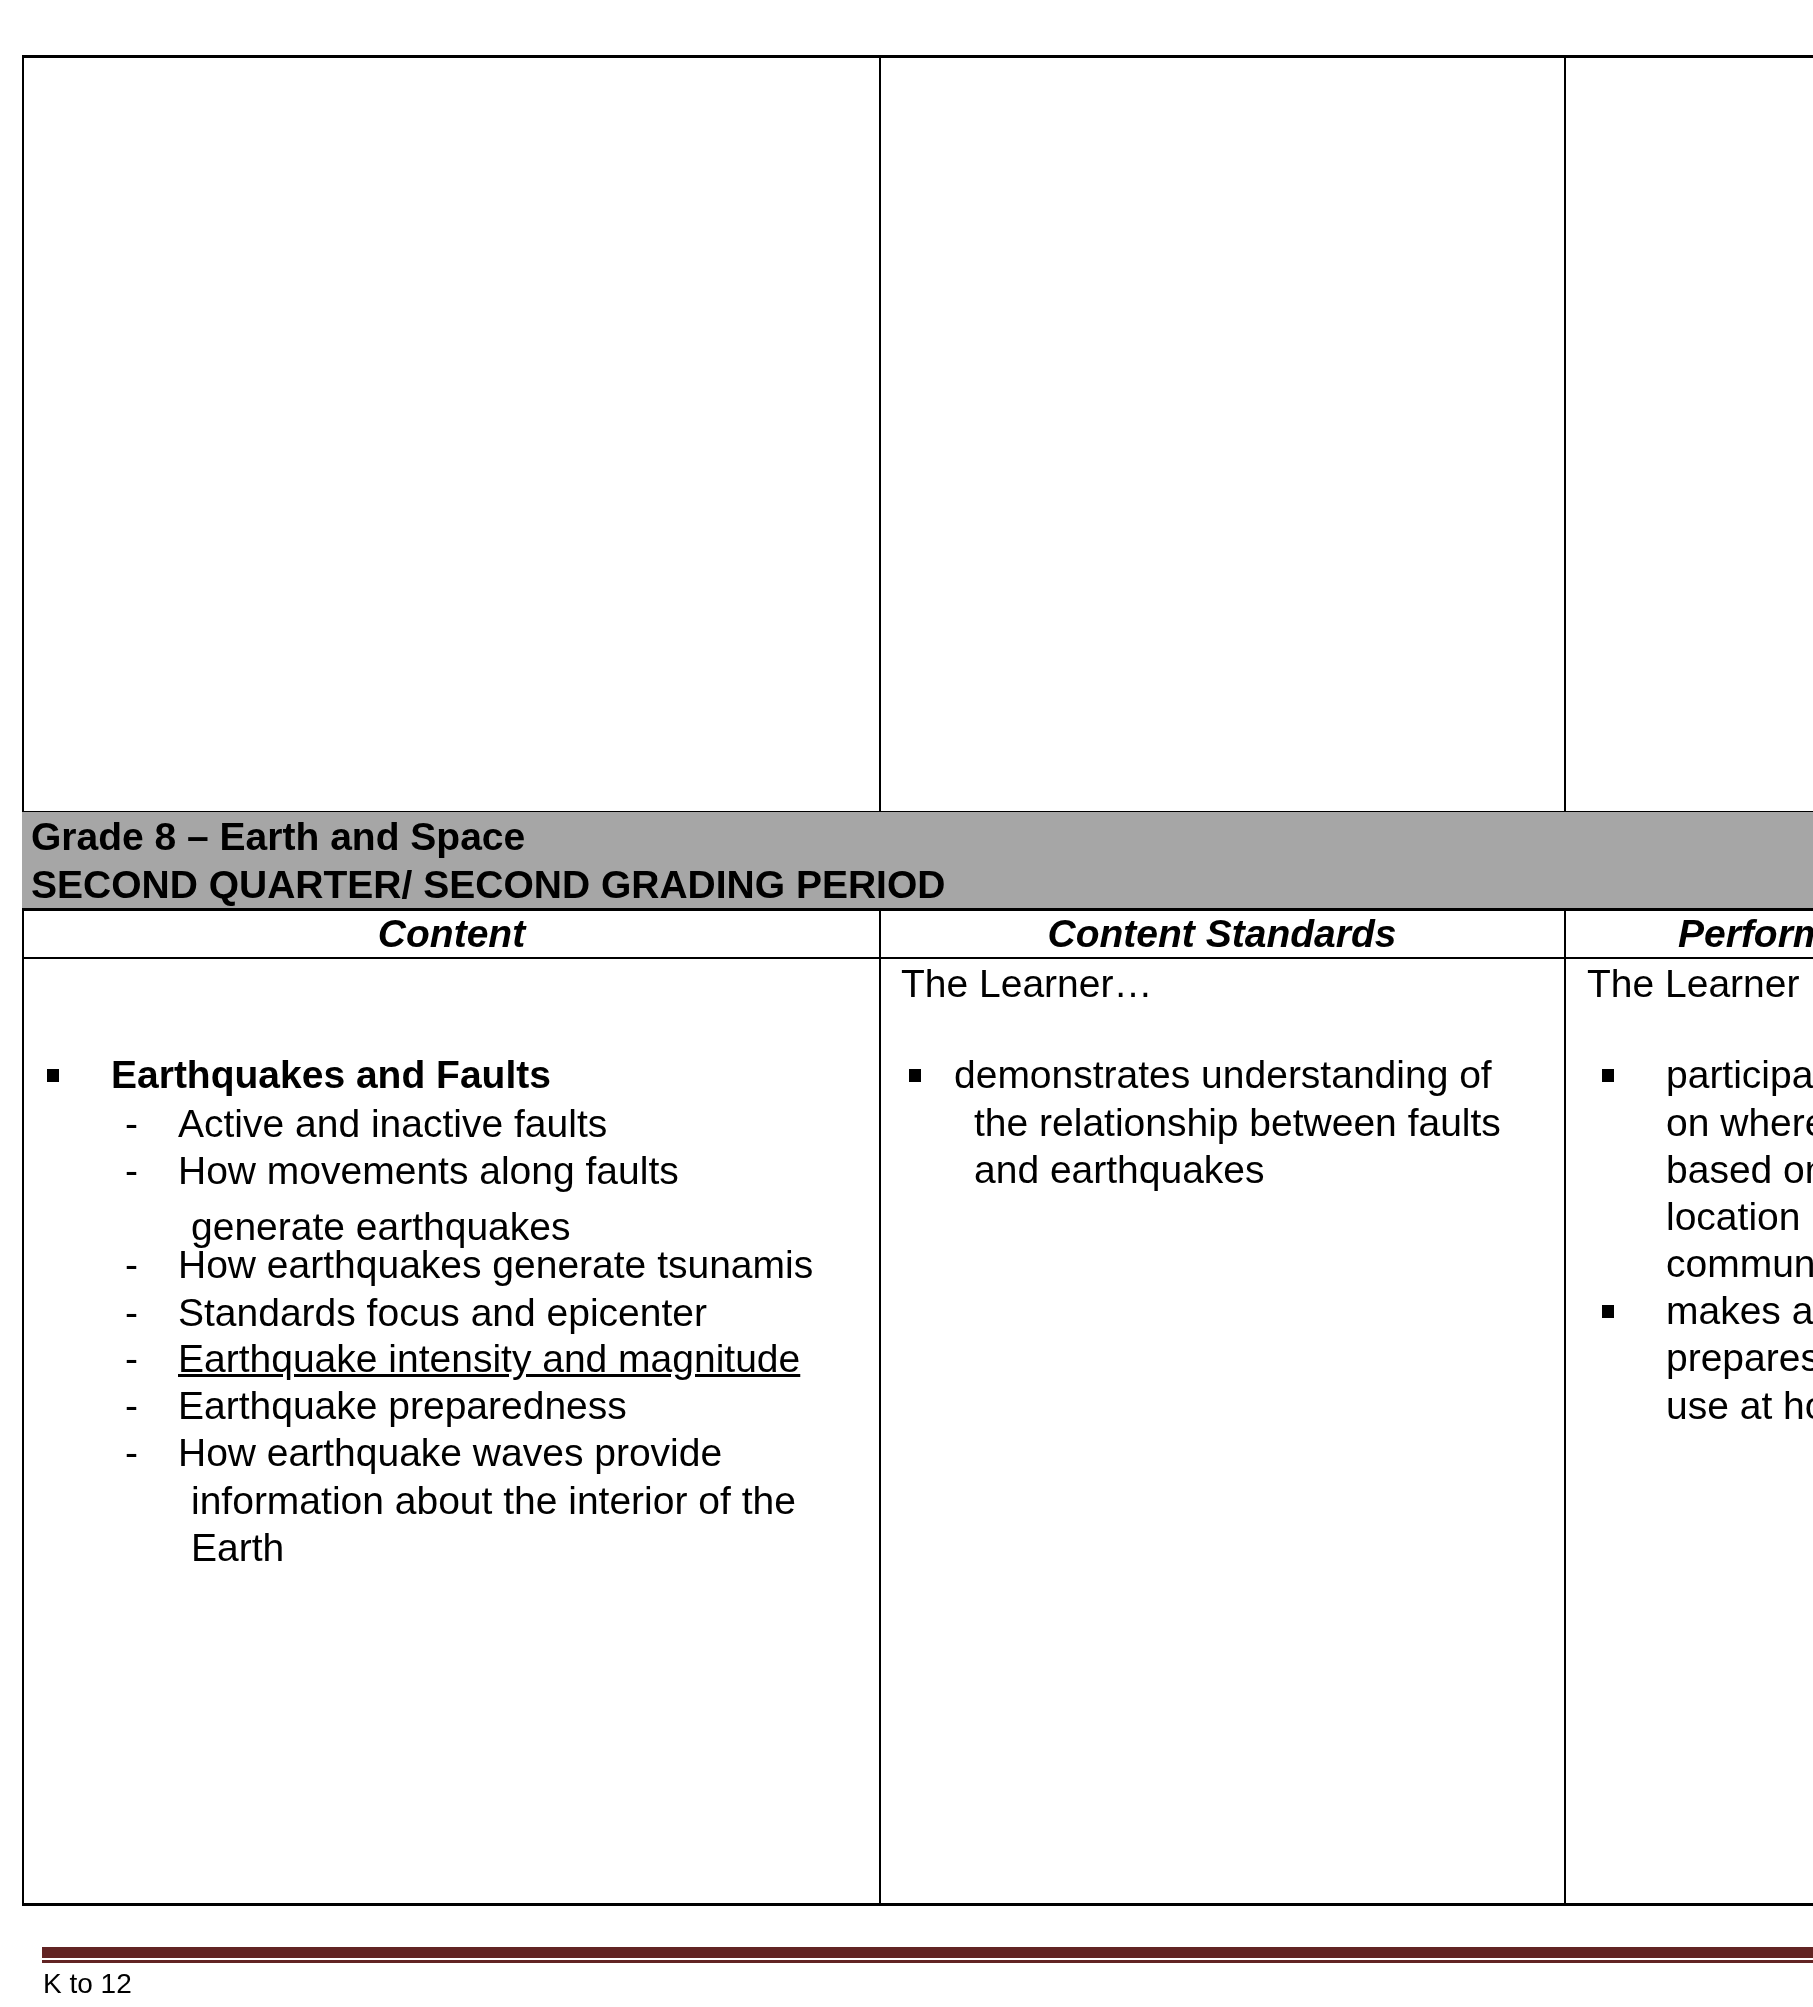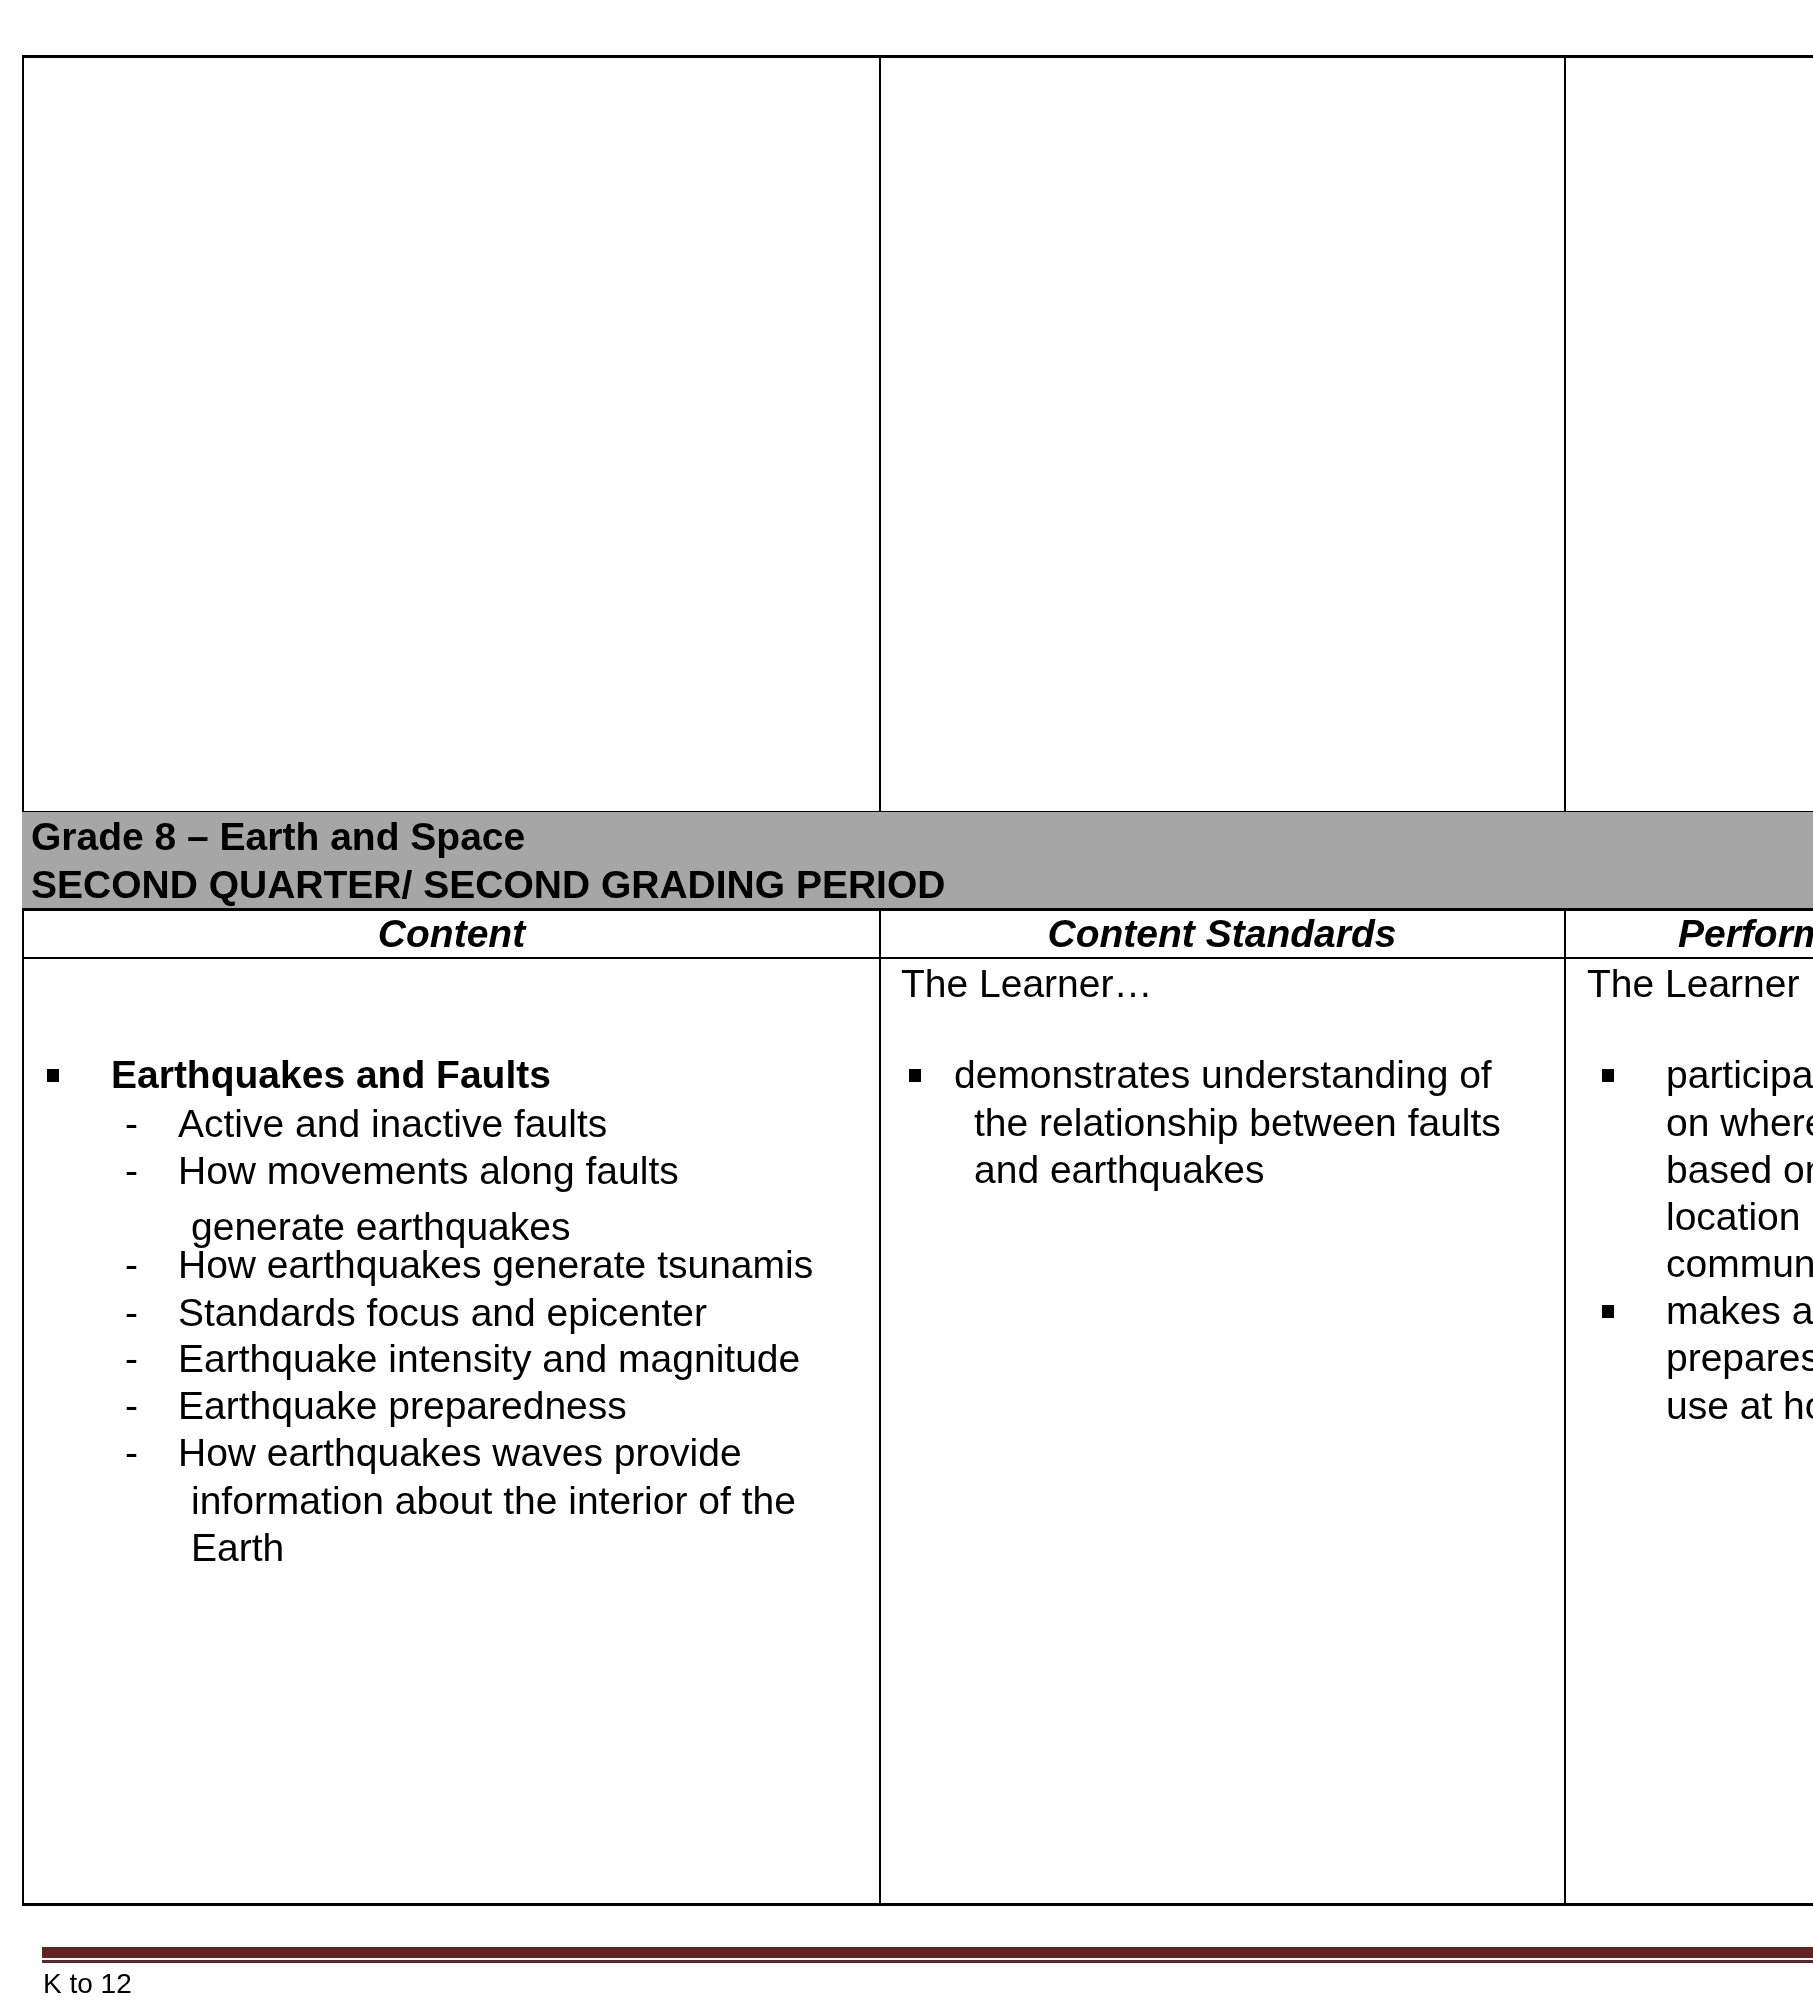--- a/index.html
+++ b/index.html
@@ -63,27 +63,27 @@
     <div class="abs body-text" style="left:178px;top:1147px;">How movements along faults</div>
     <div class="abs body-text" style="left:191px;top:1194px;margin-top:9px;">generate earthquakes</div>
 
     <div class="dash" style="left:125px;top:1241px;">-</div>
     <div class="abs body-text" style="left:178px;top:1241px;">How earthquakes generate tsunamis</div>
 
     <div class="dash" style="left:125px;top:1289px;">-</div>
     <div class="abs body-text" style="left:178px;top:1289px;">Standards focus and epicenter</div>
 
     <div class="dash" style="left:125px;top:1335px;">-</div>
-    <div class="abs body-text" style="left:178px;top:1335px;">Earthquake intensity and magnitude</div>
+    <div class="abs body-text" style="left:178px;top:1335px;text-decoration:underline;">Earthquake intensity and magnitude</div>
 
     <div class="dash" style="left:125px;top:1382px;">-</div>
     <div class="abs body-text" style="left:178px;top:1382px;">Earthquake preparedness</div>
 
     <div class="dash" style="left:125px;top:1429px;">-</div>
-    <div class="abs body-text" style="left:178px;top:1429px;">How earthquakes waves provide</div>
+    <div class="abs body-text" style="left:178px;top:1429px;">How earthquake waves provide</div>
     <div class="abs body-text" style="left:191px;top:1477px;">information about the interior of the</div>
     <div class="abs body-text" style="left:191px;top:1524px;">Earth</div>
   </div>
 </div>
 
 <div>
   <div class="learner" style="left:901px;top:960px;">The Learner…</div>
   <div class="bullet-sq" style="left:909px;top:1069px;"></div>
   <div class="abs body-text" style="left:954px;top:1051px;">demonstrates understanding of</div>
   <div class="abs body-text" style="left:974px;top:1099px;">the relationship between faults</div>

